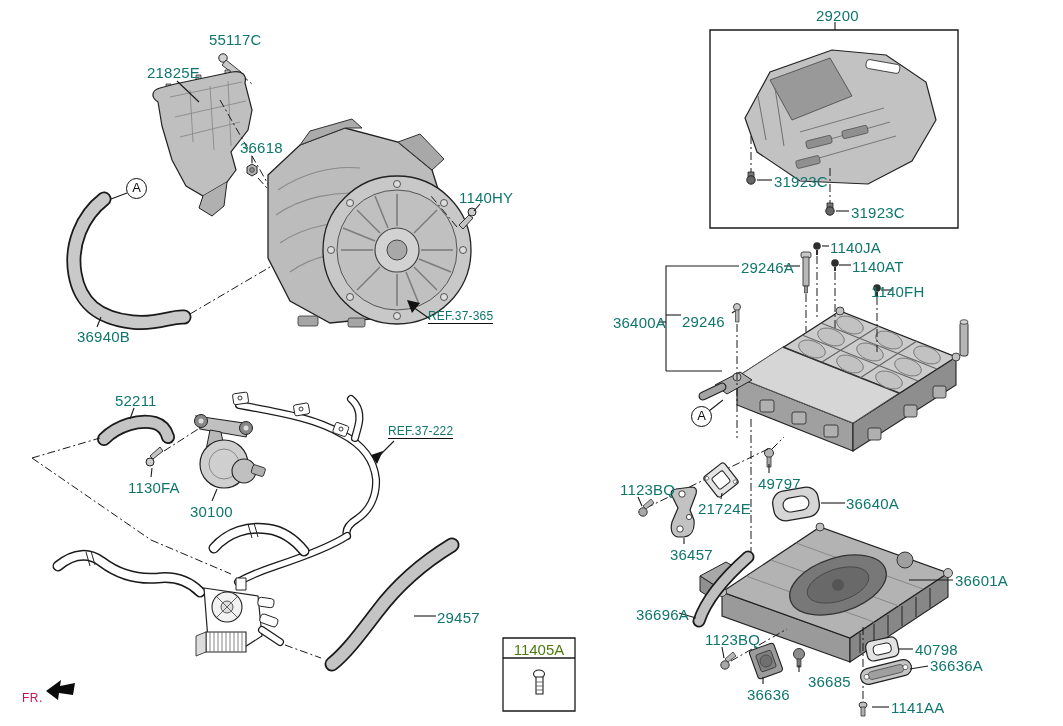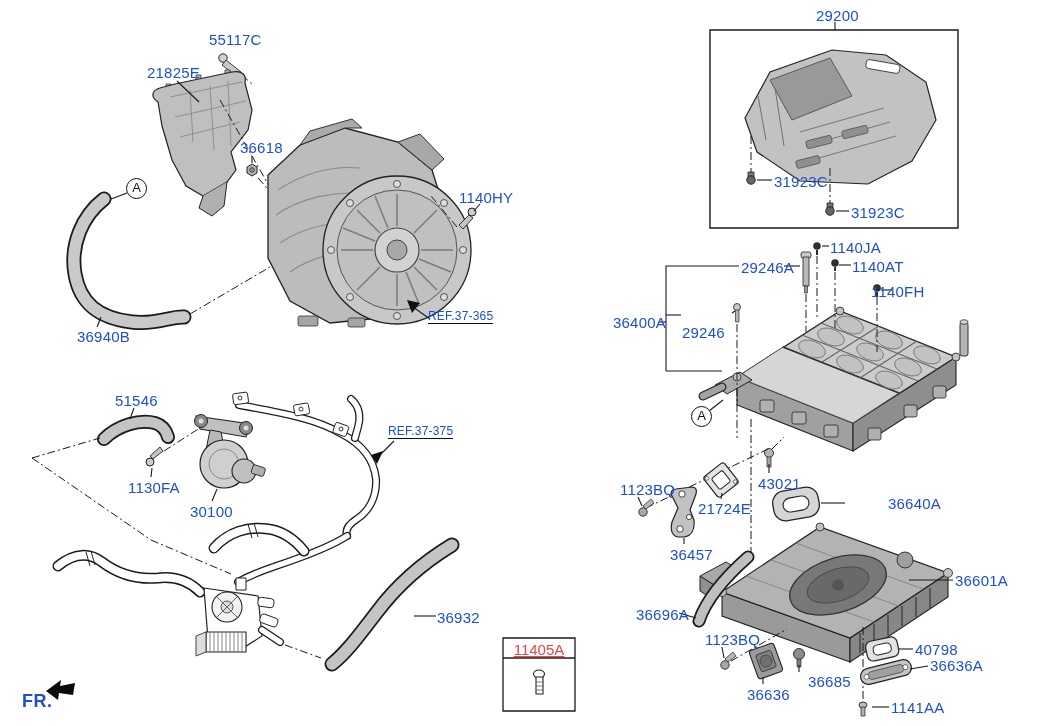--- a/index.html
+++ b/index.html
@@ -1,24 +1,24 @@
 <!DOCTYPE html>
 <html><head>
 <meta charset="utf-8">
 <style>
   html,body{margin:0;padding:0;background:#fff;}
   .canvas{position:relative;width:1063px;height:726px;background:#ffffff;overflow:hidden;
           font-family:"Liberation Sans",sans-serif;}
   svg{position:absolute;left:0;top:0;}
-  .plabel{position:absolute;font-size:15px;color:#1d4ed8;white-space:nowrap;letter-spacing:.2px;}
+  .plabel{position:absolute;font-size:15px;color:#0f766e;white-space:nowrap;letter-spacing:.2px;}
   .ref-label{font-size:12px;border-bottom:1.8px solid #0f0f0f;}
   .callout{position:absolute;width:19px;height:19px;border:1.7px solid #0f0f0f;border-radius:50%;
            text-align:center;line-height:18px;font-size:13px;color:#0f0f0f;background:#fff;}
-  .fr{position:absolute;font-size:18px;font-weight:bold;color:#1d4ed8;letter-spacing:.5px;}
-  .inset-part-label{position:absolute;width:72px;text-align:center;font-size:15px;color:#ef4444;text-decoration:underline;}
+  .fr{position:absolute;font-size:12px;font-weight:normal;color:#be185d;letter-spacing:.5px;}
+  .inset-part-label{position:absolute;width:72px;text-align:center;font-size:15px;color:#4d7c0f;}
   .lineart path,.lineart rect,.lineart circle,.lineart ellipse,.lineart polygon,.lineart line{vector-effect:non-scaling-stroke;}
   .dd{stroke:#1a1a1a;stroke-width:1;fill:none;stroke-dasharray:8 3 2 3;}
   .ld{stroke:#1a1a1a;stroke-width:1.1;fill:none;}
 </style>
 </head>
 <body>
 
 <div class="canvas">
 
 <svg class="lineart" width="1063" height="726" viewBox="0 0 1063 726">
@@ -394,39 +394,39 @@
     <line class="ld" x1="889" y1="707" x2="872" y2="707"></line>
   </g>
 </svg>
 
 <div class="plabel" style="left:209px;top:31px">55117C</div>
 <div class="plabel" style="left:147px;top:64px">21825E</div>
 <div class="plabel" style="left:240px;top:139px">36618</div>
 <div class="plabel" style="left:459px;top:189px">1140HY</div>
 <div class="plabel ref-label" style="left:428px;top:309px">REF.37-365</div>
 <div class="plabel" style="left:77px;top:328px">36940B</div>
-<div class="plabel" style="left:115px;top:392px">51546</div>
+<div class="plabel" style="left:115px;top:392px">52211</div>
 <div class="plabel" style="left:128px;top:479px">1130FA</div>
 <div class="plabel" style="left:190px;top:503px">30100</div>
-<div class="plabel ref-label" style="left:388px;top:424px">REF.37-375</div>
-<div class="plabel" style="left:437px;top:609px">36932</div>
+<div class="plabel ref-label" style="left:388px;top:424px">REF.37-222</div>
+<div class="plabel" style="left:437px;top:609px">29457</div>
 <div class="inset-part-label" style="left:503px;top:641px">11405A</div>
 <div class="plabel" style="left:816px;top:7px">29200</div>
 <div class="plabel" style="left:774px;top:173px">31923C</div>
 <div class="plabel" style="left:851px;top:204px">31923C</div>
 <div class="plabel" style="left:830px;top:239px">1140JA</div>
 <div class="plabel" style="left:741px;top:259px">29246A</div>
 <div class="plabel" style="left:852px;top:258px">1140AT</div>
 <div class="plabel" style="left:871px;top:283px">1140FH</div>
 <div class="plabel" style="left:613px;top:314px">36400A</div>
-<div class="plabel" style="left:682px;top:324px">29246</div>
-<div class="plabel" style="left:758px;top:475px">43021</div>
+<div class="plabel" style="left:682px;top:313px">29246</div>
+<div class="plabel" style="left:758px;top:475px">49797</div>
 <div class="plabel" style="left:620px;top:481px">1123BQ</div>
 <div class="plabel" style="left:698px;top:500px">21724E</div>
-<div class="plabel" style="left:888px;top:495px">36640A</div>
+<div class="plabel" style="left:846px;top:495px">36640A</div>
 <div class="plabel" style="left:670px;top:546px">36457</div>
 <div class="plabel" style="left:636px;top:606px">36696A</div>
 <div class="plabel" style="left:955px;top:572px">36601A</div>
 <div class="plabel" style="left:705px;top:631px">1123BQ</div>
 <div class="plabel" style="left:915px;top:641px">40798</div>
 <div class="plabel" style="left:930px;top:657px">36636A</div>
 <div class="plabel" style="left:808px;top:673px">36685</div>
 <div class="plabel" style="left:747px;top:686px">36636</div>
 <div class="plabel" style="left:891px;top:699px">1141AA</div>
 

